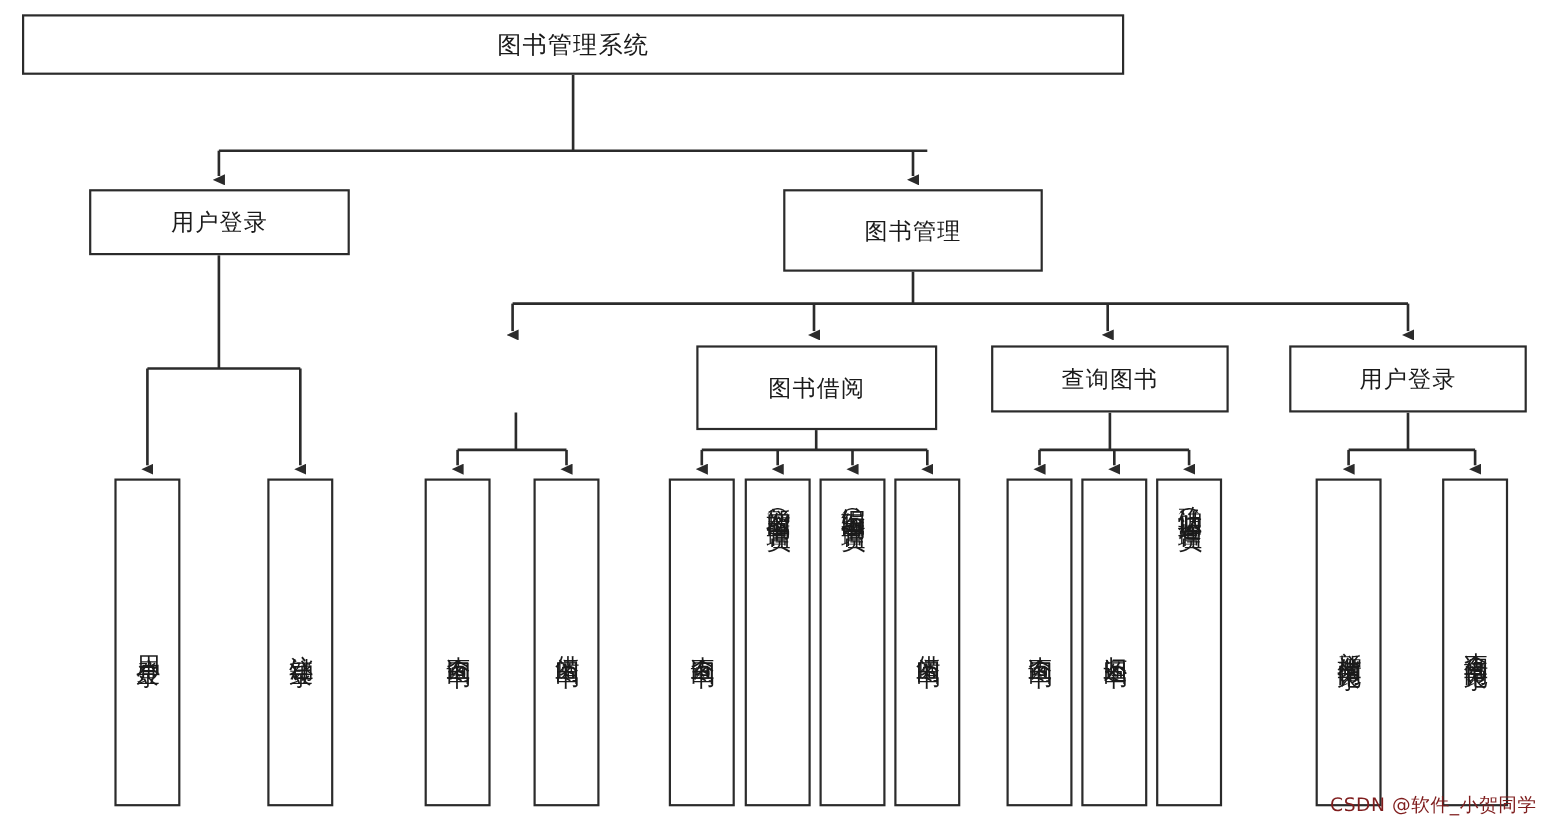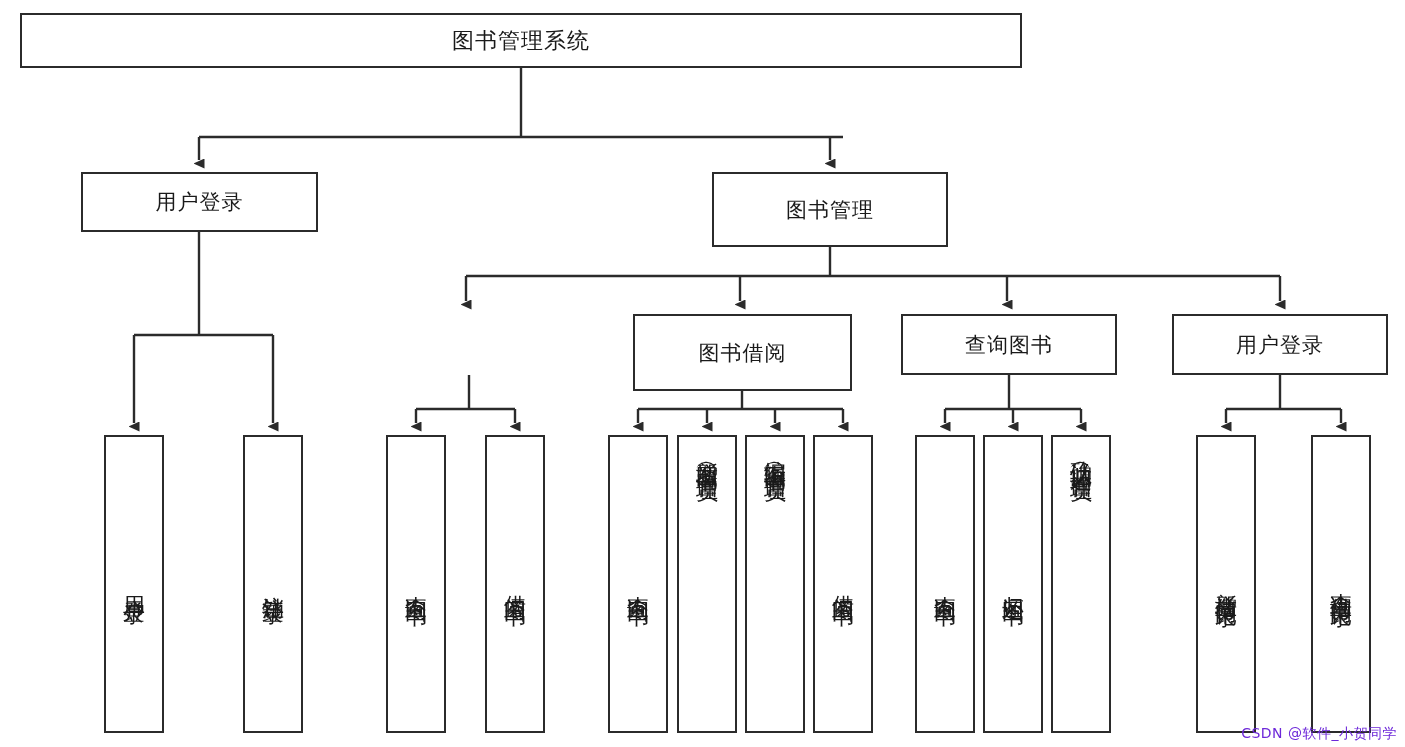--- a/index.html
+++ b/index.html
@@ -61,22 +61,22 @@
     align-items: center;
     padding-top: 0;
   }
   .hlabel {
     white-space: nowrap;
   }
   #watermark {
     position: absolute;
     right: 8px;
     bottom: 4px;
-    font-size: 14px;
-    color: #6d28d9;
+    font-size: 17px;
+    color: #7f1d1d;
     letter-spacing: 0.5px;
     white-space: nowrap;
     user-select: none;
   }
 </style>
 </head>
 <body>
 
 <div id="canvas">
 

